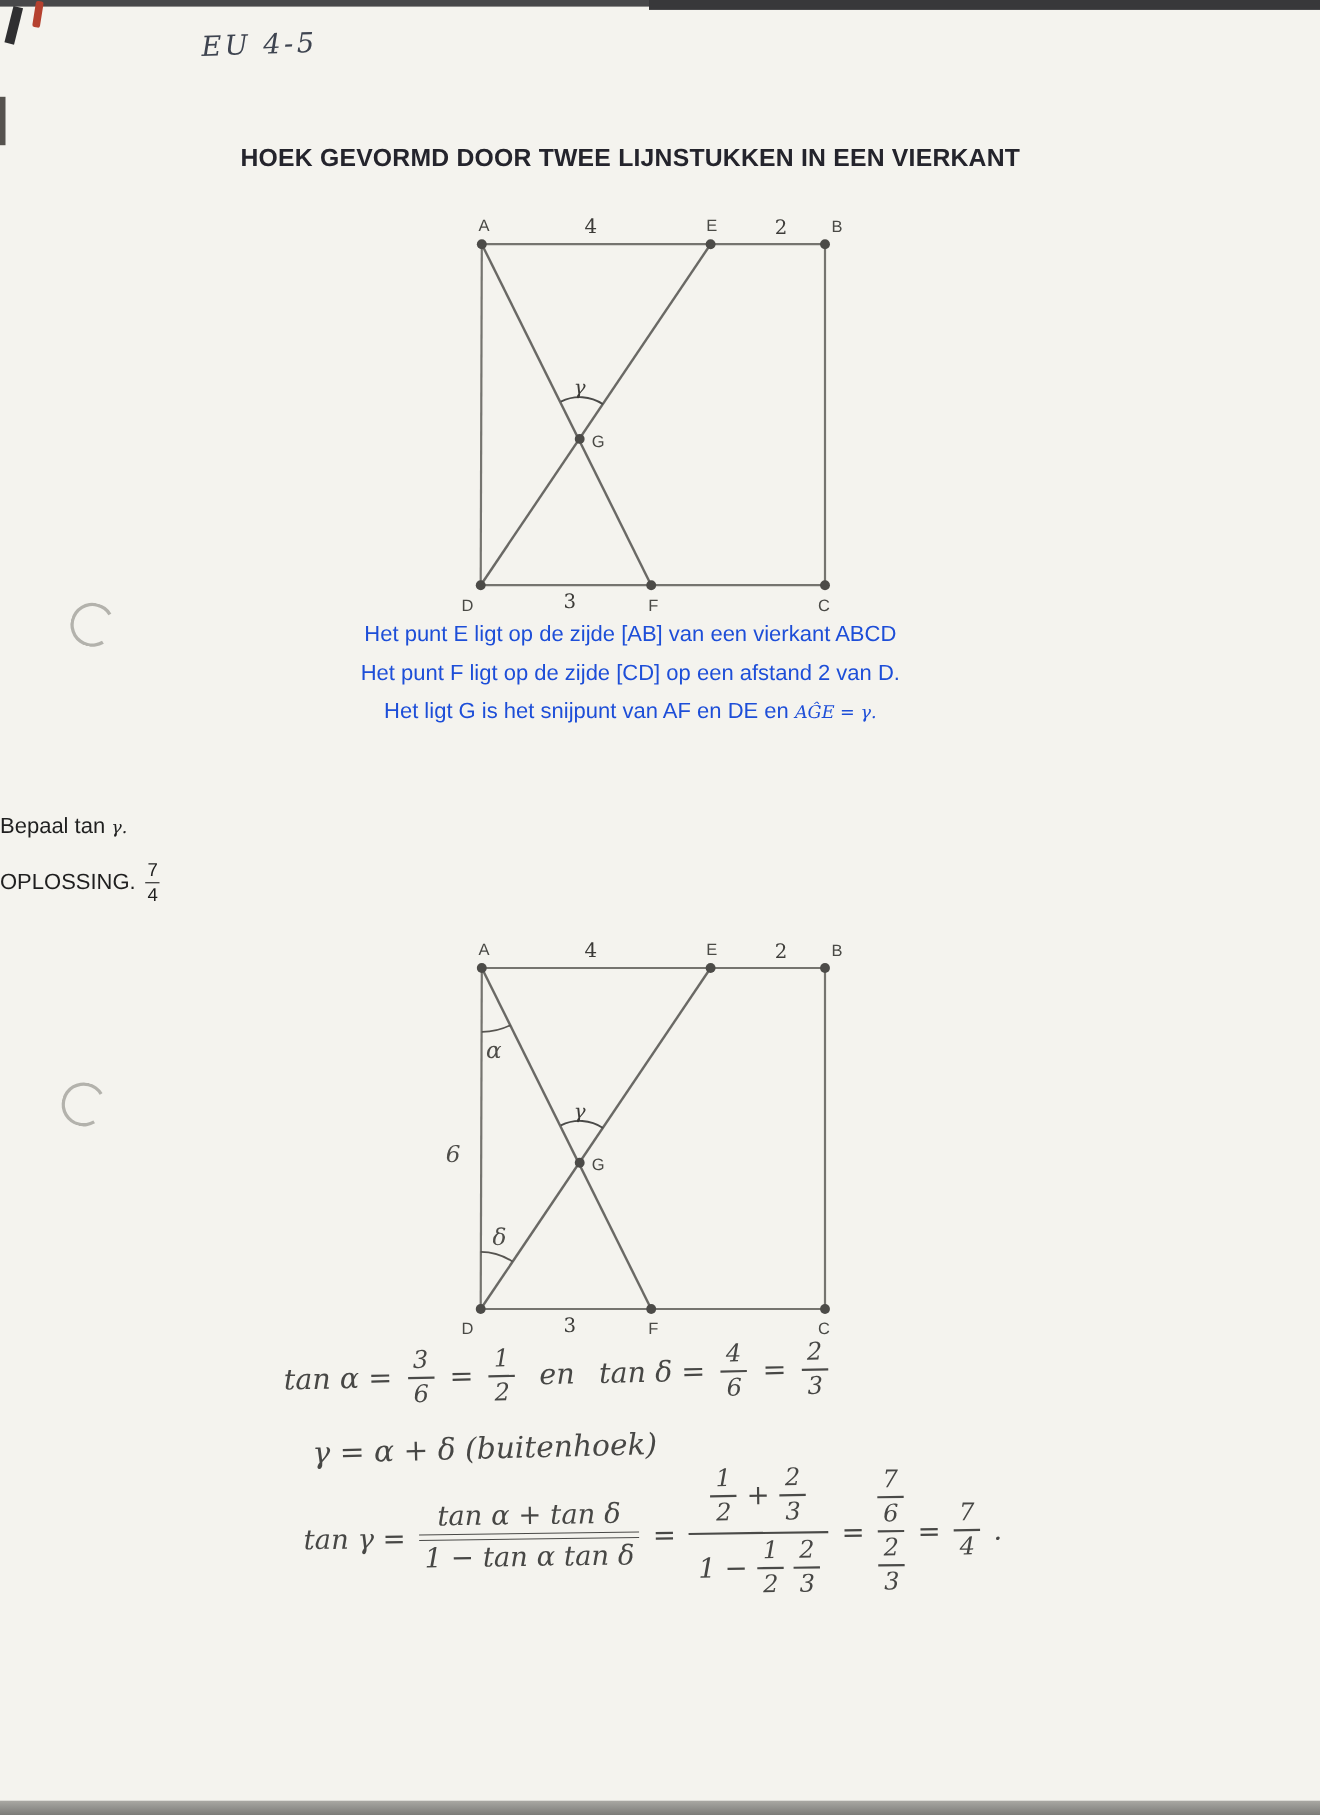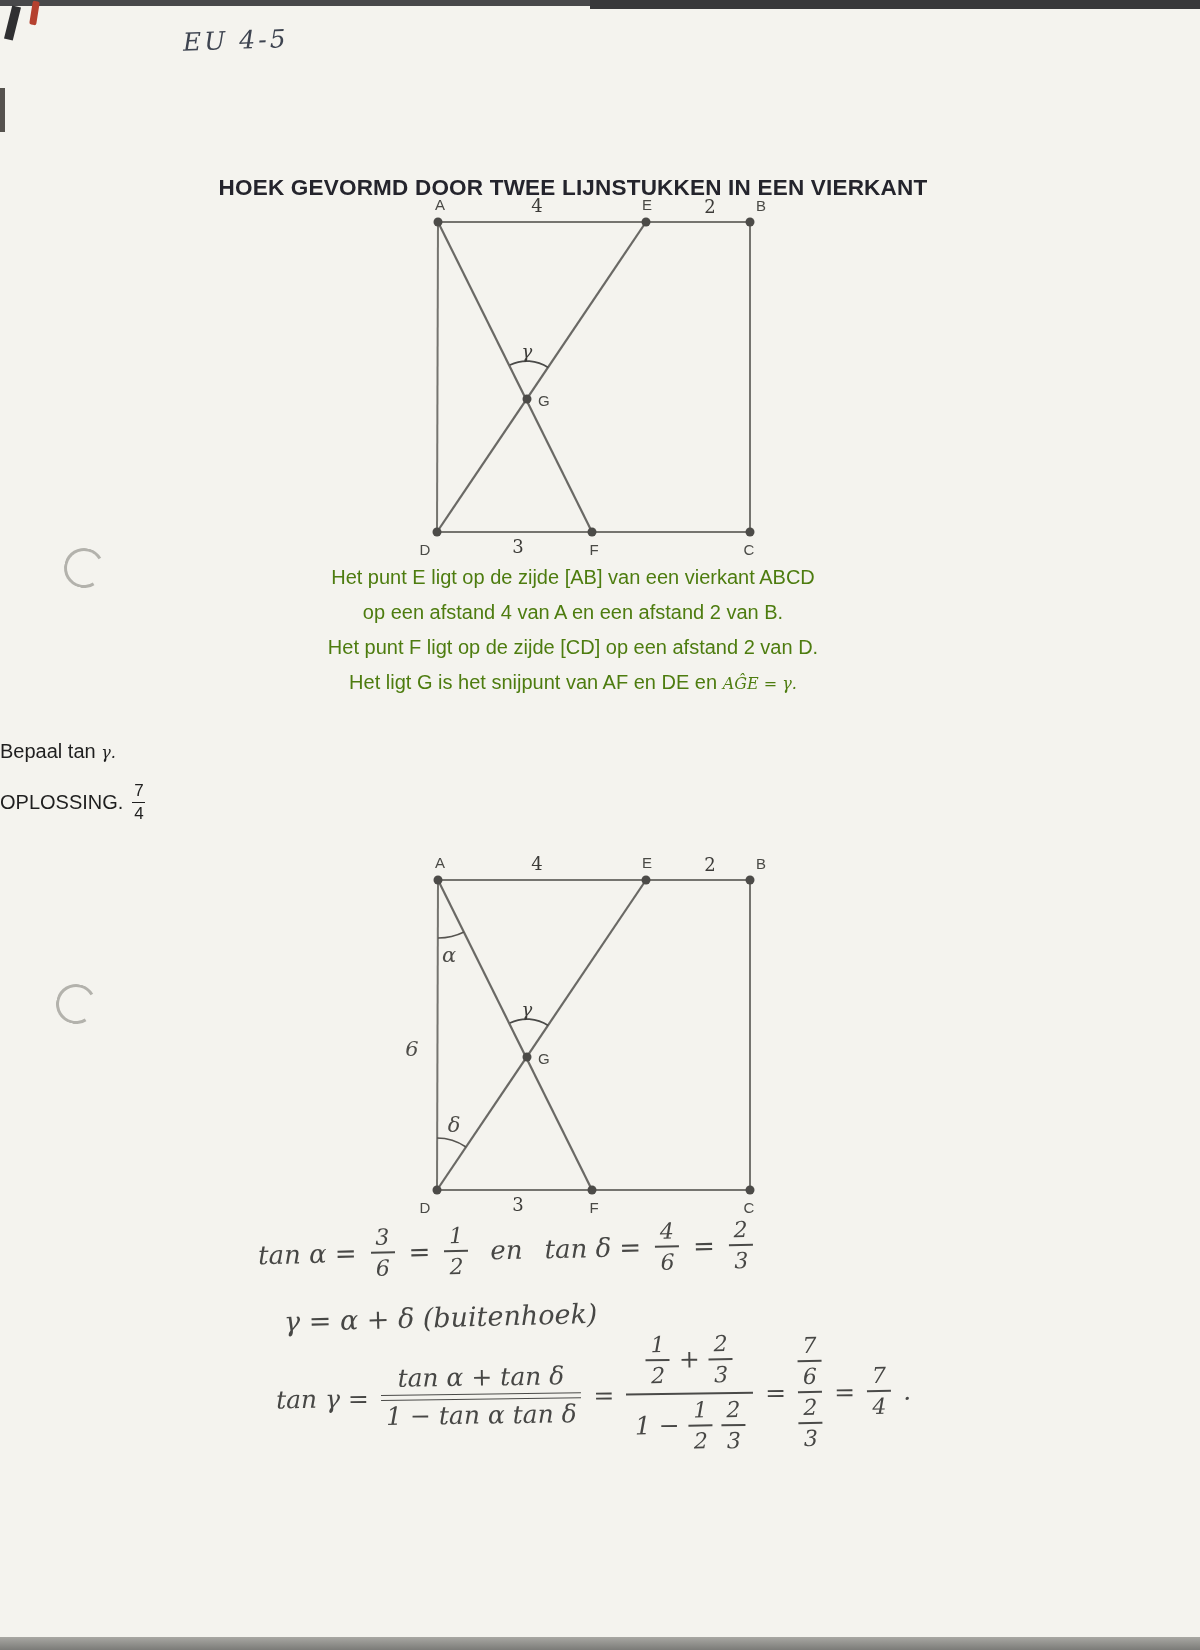--- a/index.html
+++ b/index.html
@@ -21,25 +21,25 @@
   .cmark.m2{left:56px;top:984px;}
 
   
   .corner-note{
     position:absolute;left:183px;top:26px;
     font-family:"DejaVu Serif",serif;font-style:italic;font-size:25px;color:#3e4450;
     transform:rotate(-2deg);letter-spacing:3px;
   }
   .title{
     position:absolute;left:0;top:131px;width:1146px;text-align:center;
-    font-size:22.5px;font-weight:700;color:#24242c;letter-spacing:0.2px;margin-top:44px;
+    font-size:22.5px;font-weight:700;color:#24242c;letter-spacing:0.2px;
   }
   .problem{
     position:absolute;left:0;top:560px;width:1146px;text-align:center;
-    font-size:20px;line-height:35px;color:#4d7c0f;
+    font-size:20px;line-height:35px;color:#1d4ed8;
   }
   .mathit{font-family:"DejaVu Serif",serif;font-style:italic;font-size:16px;}
   .task{position:absolute;left:0;top:740px;width:1146px;font-size:20px;}
   .oplossing{
     position:absolute;left:0;top:782px;width:1146px;
     display:flex;justify-content:flex-start;align-items:center;gap:9px;font-size:20px;
   }
   .pfrac{display:inline-flex;flex-direction:column;align-items:center;font-size:17px;line-height:1.05;color:#1f1f1f;}
   .pfrac .pbar{width:13px;height:0;border-top:1.8px solid #1f1f1f;margin:2px 0;}
 
@@ -113,21 +113,20 @@
     <text class="vlabel" x="45" y="375" text-anchor="middle">D</text>
     <text class="numlabel" x="138" y="373" text-anchor="middle">3</text>
     <text class="vlabel" x="214" y="375" text-anchor="middle">F</text>
     <text class="vlabel" x="369" y="375" text-anchor="middle">C</text>
     <text class="vlabel" x="158" y="226">G</text>
     <text class="glabel" x="147" y="178" text-anchor="middle">γ</text>
   </svg>
 
   <div class="problem">
     <div>Het punt E ligt op de zijde [AB] van een vierkant ABCD</div>
-    <div>op een afstand 4 van A en een afstand 2 van B.</div>
     <div>Het punt F ligt op de zijde [CD] op een afstand 2 van D.</div>
     <div>
       <span>Het ligt G is het snijpunt van AF en DE en</span>
       <span class="mathit">AĜE = γ.</span>
     </div>
   </div>
 
   <div class="task">
     <span>Bepaal tan</span>
     <span class="mathit">γ.</span>

